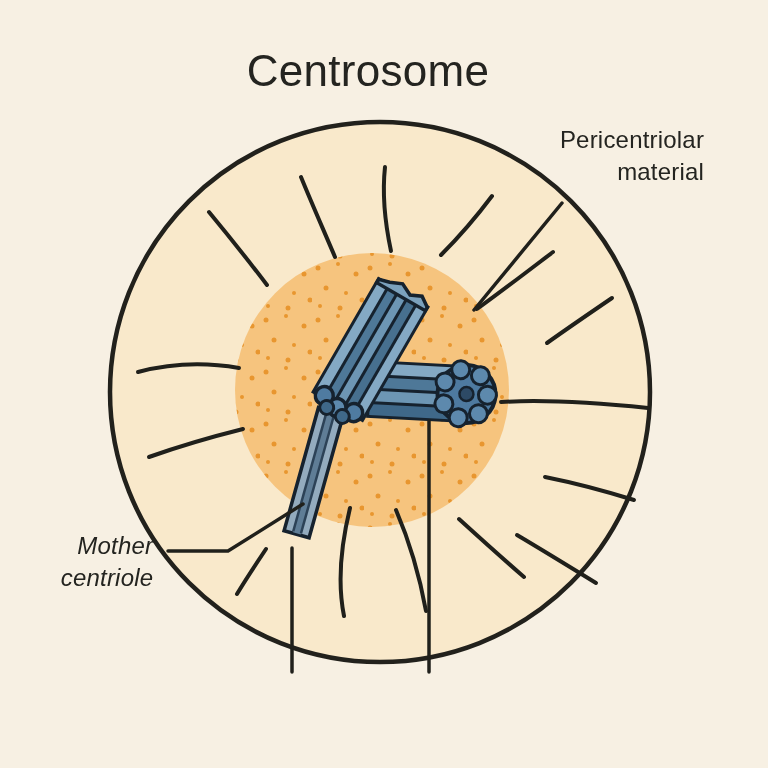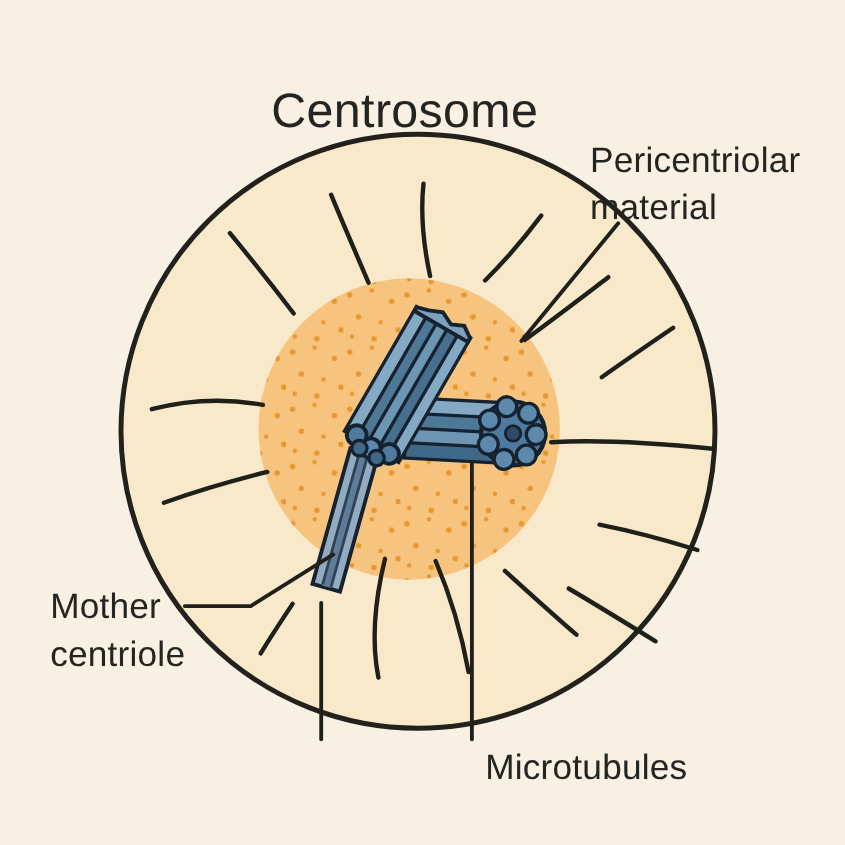--- a/index.html
+++ b/index.html
@@ -9,36 +9,35 @@
     font-family:"Liberation Sans", sans-serif;
     position:relative;
     overflow:hidden;
   }
   .stage{position:absolute;inset:0;width:768px;height:768px;}
   svg.diagram{position:absolute;left:0;top:0;}
   .lbl{
     position:absolute;
     color:#242420;
     font-weight:500;
-    font-size:32px;
+    font-size:24px;
     line-height:1.34;
-    text-align:left;
+    text-align:right;
     transform:translateX(-50%);
     white-space:pre-line;
     letter-spacing:0.2px;
   }
   .title{
     position:absolute;
     color:#242420;
     font-weight:500;
     font-size:44px;
     transform:translateX(-50%);
     letter-spacing:0.3px;
     white-space:nowrap;
-    margin-top:30px;
   }
 </style>
 </head>
 <body>
 
 <div class="stage">
 
   <svg class="diagram" width="768" height="768" viewBox="0 0 768 768">
     <defs>
       <pattern id="stipple" width="52" height="52" patternUnits="userSpaceOnUse">
@@ -143,18 +142,17 @@
       <path d="M292,548 L292,672" stroke-width="3.5"></path>
       <path d="M429,421 L429,672" stroke-width="3.5"></path>
     </g>
   </svg>
 
   <div class="title" style="left:368px; top:46px;">Centrosome</div>
 
   <div class="lbl" style="left:632px; top:124px;">Pericentriolar
 material</div>
 
-  <div class="lbl" style="left:107px; top:530px;">Mother
+  <div class="lbl" style="left:107px; top:530px;font-style:italic;">Mother
 centriole</div>
 
 
-  <div class="lbl" style="left:533px; top:676px;">Microtubules</div>
 </div>
 
 </body></html>

